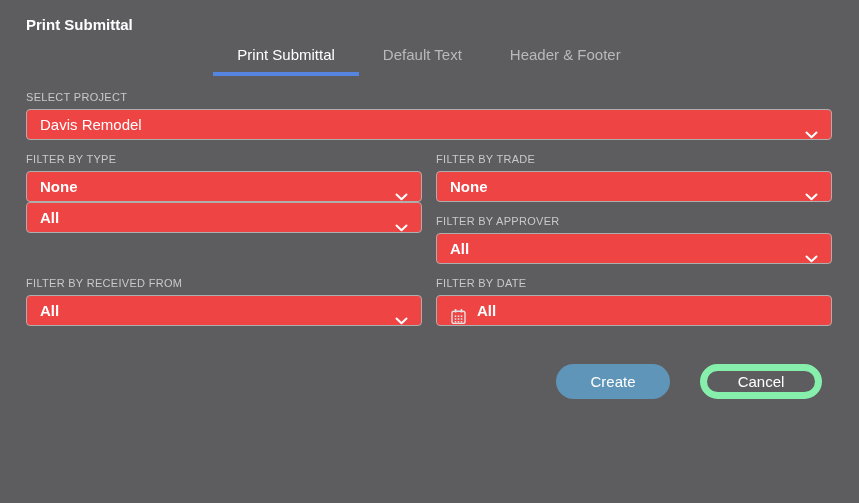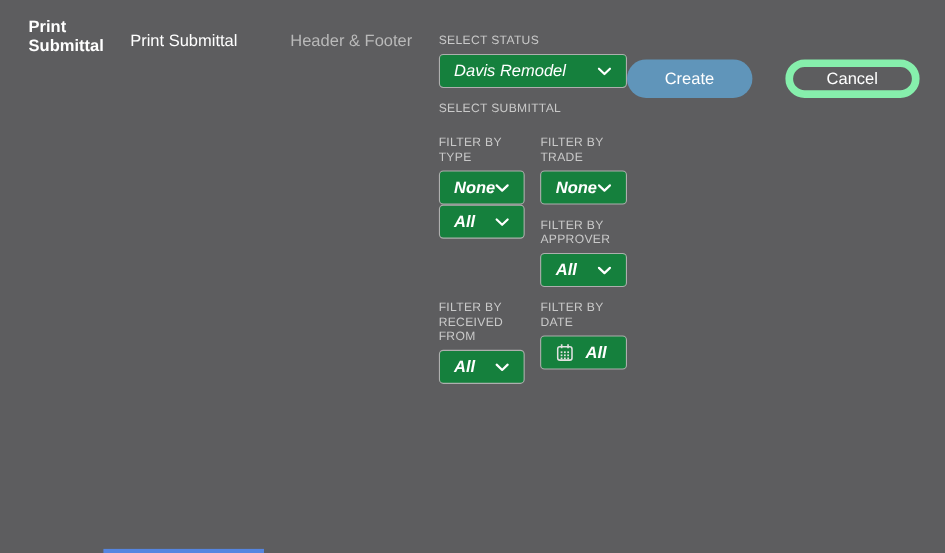--- a/index.html
+++ b/index.html
@@ -4,45 +4,45 @@
 <style>
   * { box-sizing: border-box; }
   html,body { margin:0; padding:0; }
   body {
     width: 859px; height: 503px;
     background: #5d5d5f;
     font-family: "Liberation Sans", sans-serif;
     color: #ffffff;
     overflow: hidden;
   }
-  .dialog { width: 859px; height: 503px; padding: 16px 27px 0 26px; display: flex; flex-direction: row; }
+  .dialog { width: 859px; height: 503px; padding: 16px 27px 0 26px; display: flex; flex-direction: column; }
   .dialog-title { font-size: 15px; font-weight: 700; color: #ffffff; }
 
   .tabs { display: flex; justify-content: center; margin-top: 9px; }
   .tab {
     font-size: 15px; color: #b9b9b9;
     padding: 4px 24px 9px 24px;
     border-bottom: 4px solid transparent;
     cursor: pointer; white-space: nowrap;
   }
   .tab.active { color: #ffffff; border-bottom-color: #5585e0; }
 
   .form { margin-top: 2px; }
   .label {
     font-size: 11px; color: #c9c9c9; letter-spacing: 0.3px;
     margin: 13px 0 5px 0; line-height: 13px;
   }
   .control {
     height: 31px; width: 100%;
-    background: #15803d;
+    background: #ef4444;
     border: 1px solid #aeaeae;
     border-radius: 4px;
-    display: flex; align-items: center;
+    display: flex; align-items: flex-end;
     padding: 0 13px; font-size: 15px;
-    cursor: pointer; position: relative; font-style: italic;
+    cursor: pointer; position: relative;
   }
   .control .value { flex: 1; line-height: 29px; white-space: nowrap; }
   .value.bold { font-weight: 700; }
   .chevron { display: flex; align-items: center; }
   .row { display: grid; grid-template-columns: 1fr 1fr; column-gap: 14px; }
   .datefield { cursor: text; }
   .datefield .cal { display: flex; align-items: center; }
   .datefield .value { margin-left: 10px; flex: 1; }
 
   .actions { display: flex; justify-content: flex-end; gap: 30px; margin-top: 38px; padding-right: 10px; }
@@ -56,36 +56,36 @@
 </style>
 </head>
 <body>
 
 <div class="dialog">
 
   <div class="dialog-title">Print Submittal</div>
 
   <div class="tabs">
     <div class="tab active">Print Submittal</div>
+    <div class="tab">Default Text</div>
     <div class="tab">Header &amp; Footer</div>
   </div>
 
   <div class="form">
 
-    <div class="label">SELECT STATUS</div>
+    <div class="label">SELECT PROJECT</div>
     <div class="control" role="combobox">
       <span class="value">Davis Remodel</span>
       <span class="chevron">
         <svg width="13" height="8" viewBox="0 0 13 8">
             <path d="M1.5 1.5 L6.5 6.3 L11.5 1.5" fill="none" stroke="#ffffff" stroke-width="2" stroke-linecap="round" stroke-linejoin="round"></path>
           </svg>
       </span>
     </div>
 
-    <div class="label">SELECT SUBMITTAL</div>
 
     <div class="row">
       <div>
         <div class="label">FILTER BY TYPE</div>
         <div class="control" role="combobox">
           <span class="value bold">None</span>
           <span class="chevron">
             <svg width="13" height="8" viewBox="0 0 13 8">
                 <path d="M1.5 1.5 L6.5 6.3 L11.5 1.5" fill="none" stroke="#ffffff" stroke-width="2" stroke-linecap="round" stroke-linejoin="round"></path>
               </svg>

